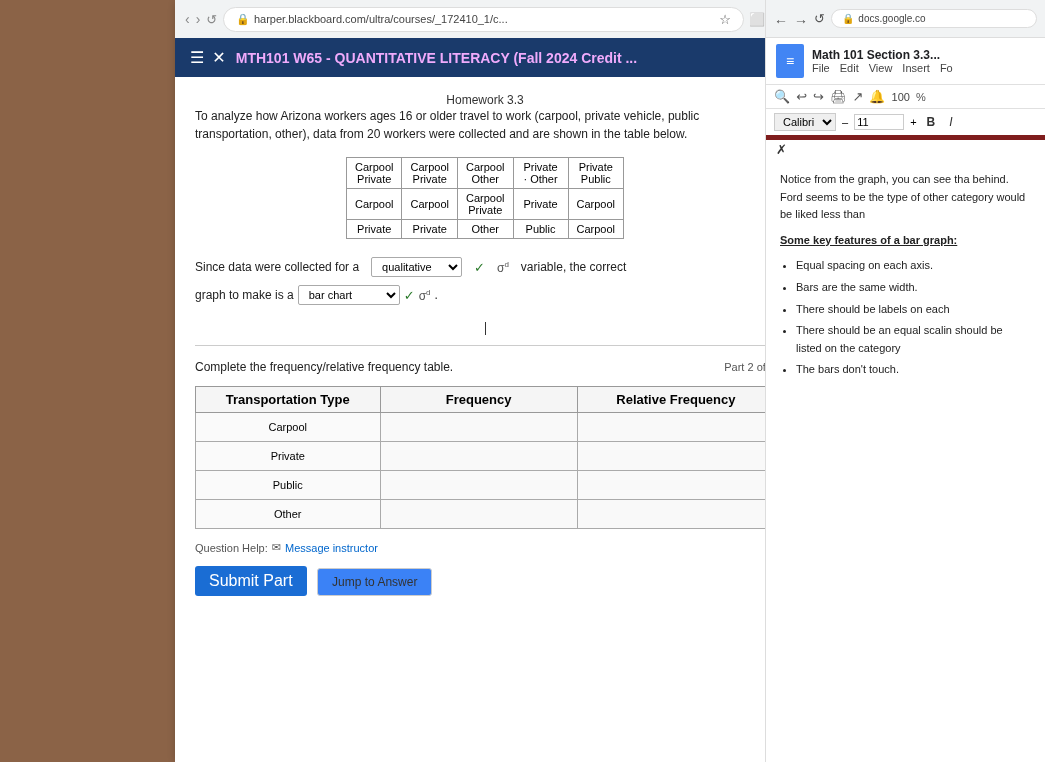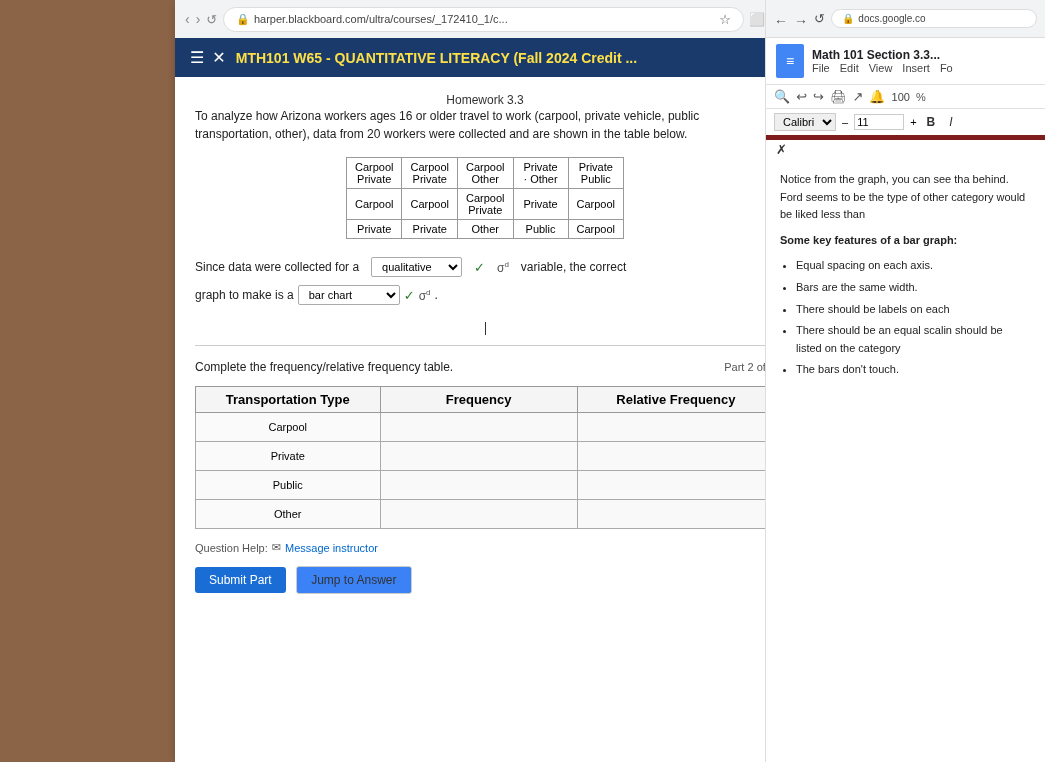--- a/index.html
+++ b/index.html
@@ -62,21 +62,21 @@
     .header-icons {
       display: flex;
       gap: 8px;
       color: white;
       font-size: 16px;
     }
 
     .course-title {
       font-size: 14px;
       font-weight: bold;
-      color: #fde047;
+      color: #f0abfc;
     }
 
     
     .main-content {
       background: white;
       flex: 1;
       padding: 16px 20px;
       overflow-y: auto;
       position: relative;
     }
@@ -237,21 +237,21 @@
       color: #0066cc;
       text-decoration: none;
       font-size: 11px;
     }
 
     .btn-submit {
       background: #1a6dd4;
       color: white;
       border: none;
       padding: 6px 14px;
-      font-size: 12px;
+      font-size: 16px;
       border-radius: 3px;
       cursor: pointer;
     }
 
     .btn-jump {
       background: #3b82f6;
       color: #333;
       border: 1px solid #ccc;
       padding: 6px 14px;
       font-size: 12px;
@@ -372,20 +372,21 @@
       margin-bottom: 6px;
     }
 
     .gdocs-body li {
       margin-bottom: 4px;
       font-size: 11px;
     }
 
     .gdocs-bold {
       font-weight: bold;
+      text-decoration: underline;
     }
 
     .cursor-line {
       display: inline-block;
       width: 1px;
       height: 13px;
       background: #333;
       vertical-align: middle;
     }
 

